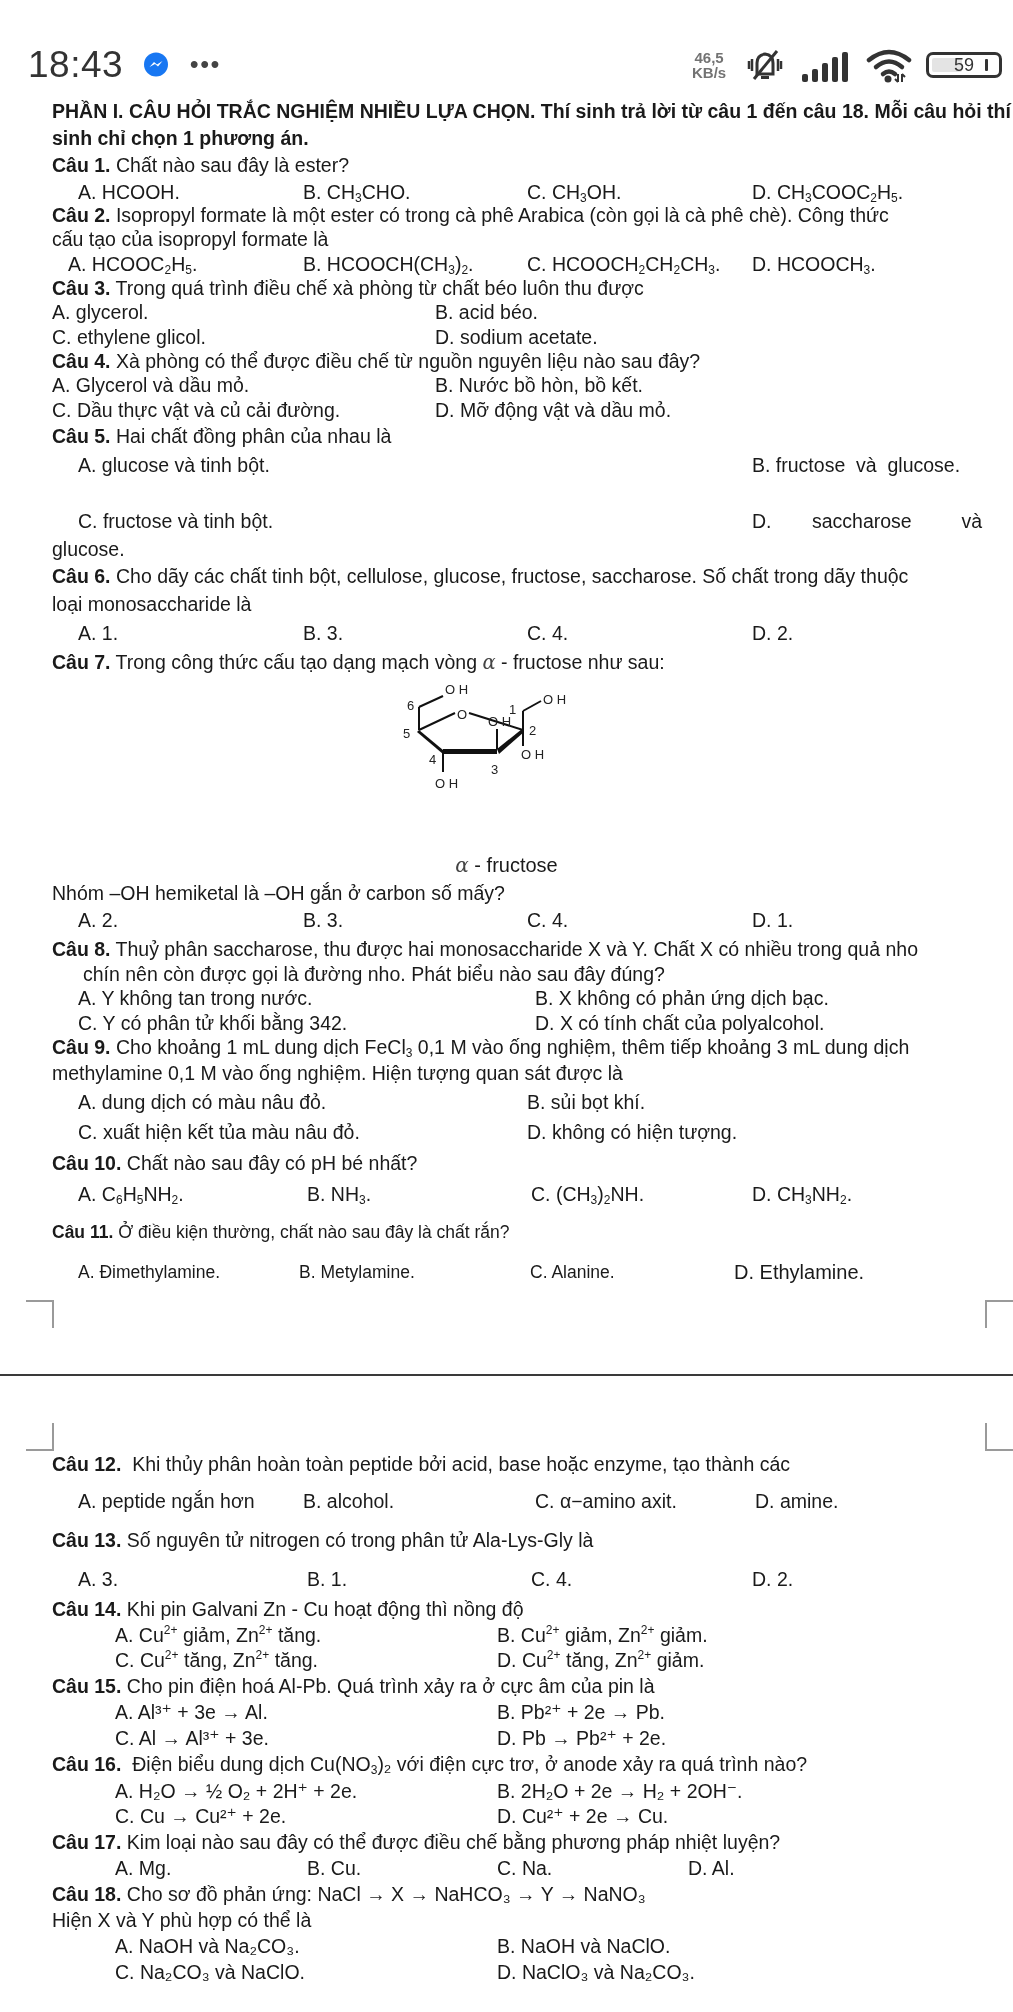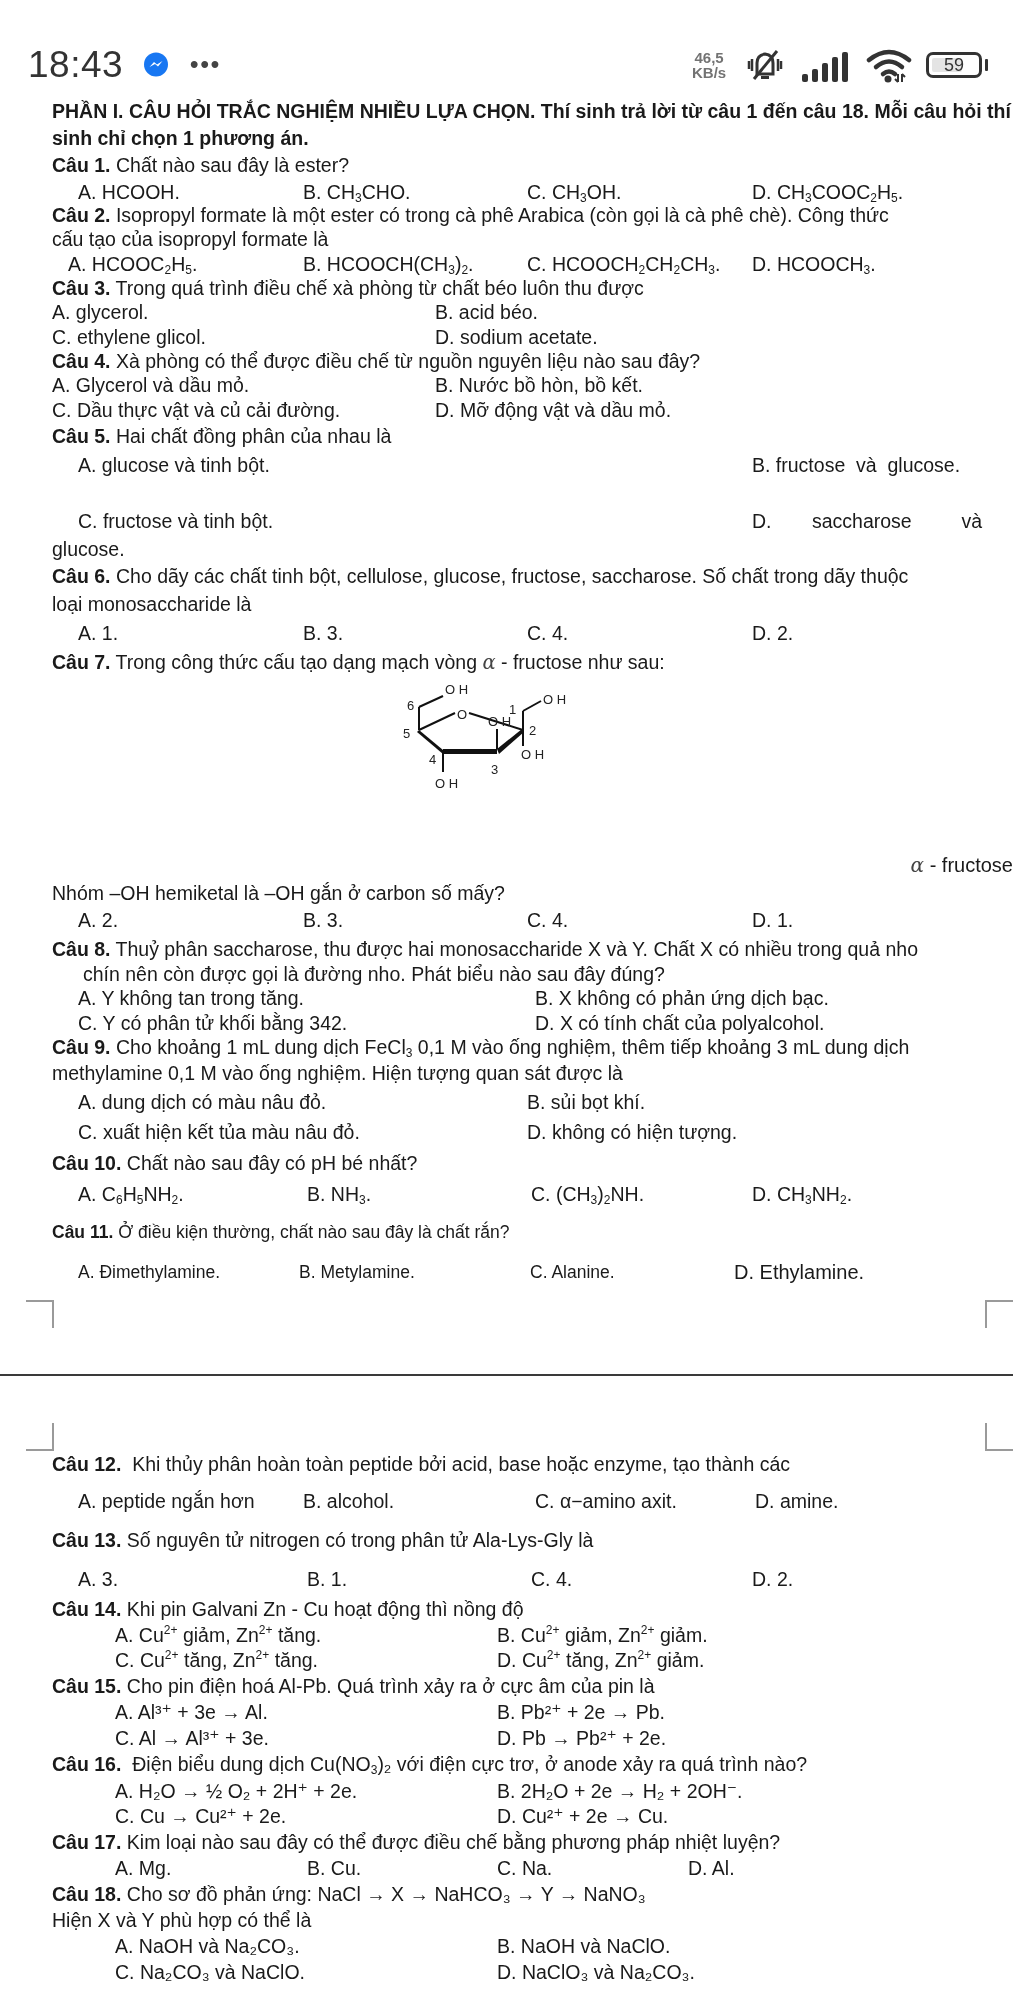--- a/index.html
+++ b/index.html
@@ -7,34 +7,34 @@
     width: 1013px; height: 2012px; position: relative; overflow: hidden;
     font-family: "Liberation Sans", "DejaVu Sans", sans-serif;
     color: #1a1a1a;
   }
   .statusbar { position: absolute; left: 0; top: 0; width: 1013px; height: 110px; }
   .sb-time { position: absolute; left: 28px; top: 44px; font-size: 37px; color: #333; letter-spacing: 0.5px; }
   .sb-messenger { position: absolute; left: 143px; top: 52px; width: 26px; height: 26px; }
   .sb-dots { position: absolute; left: 190px; top: 50px; font-size: 24px; color: #444; letter-spacing: 2px; font-weight: bold; }
   .sb-speed { position: absolute; left: 692px; top: 50px; font-size: 15px; font-weight: bold; color: #737373; line-height: 15px; text-align: center; }
   .sb-icon { position: absolute; }
-  .sb-battery { position: absolute; left: 926px; top: 52px; width: 56px; height: 26px; border: 3px solid #333; border-radius: 7px; box-sizing: border-box; }
+  .sb-battery { position: absolute; left: 926px; top: 52px; width: 76px; height: 26px; border: 3px solid #333; border-radius: 7px; box-sizing: border-box; }
   .sb-battery-fill { position: absolute; left: 3px; top: 3px; width: 30px; height: 14px; background: #e4e4e4; border-radius: 2px; }
   .sb-battery-text { position: absolute; left: 0; top: 0; width: 100%; text-align: center; font-size: 18px; line-height: 20px; color: #333; }
   .sb-battery-tip { position: absolute; left: 985px; top: 59px; width: 3px; height: 12px; background: #333; border-radius: 1px; }
 
   .doc { position: absolute; left: 0; top: 0; width: 1013px; }
   .line { position: absolute; font-size: 19.5px; line-height: 24px; white-space: nowrap; }
   .b { font-weight: bold; }
   sub { font-size: 12px; vertical-align: -3px; line-height: 0; }
   sup { font-size: 12px; vertical-align: 8px; line-height: 0; }
   .opt { position: absolute; font-size: 19.5px; line-height: 24px; white-space: nowrap; }
   .corner { position: absolute; border-color: #9a9a9a; border-style: solid; border-width: 0; }
   .pagebreak { position: absolute; left: 0; top: 1374px; width: 1013px; height: 2px; background: #3a3a3a; }
-  .center { text-align: right; }
+  .center { text-align: center; }
 </style>
 </head>
 <body>
 
 <div class="statusbar">
   <div class="sb-time">18:43</div>
   <svg class="sb-messenger" viewBox="0 0 26 26">
     <circle cx="13" cy="12.5" r="12" fill="#1877f2"></circle>
     <path d="M6 22 L7 17 L10 19 Z" fill="#1877f2"></path>
     <path d="M6.5 15 L11 10 L14 12.5 L19.5 9 L15 14.5 L12 12 Z" fill="#fff"></path>
@@ -185,21 +185,21 @@
   <div class="line" style="left:52px;top:881px">Nhóm –OH hemiketal là –OH gắn ở carbon số mấy?</div>
   <div class="opt" style="left:78px;top:908px"><span>A.</span> <span>2.</span></div>
   <div class="opt" style="left:303px;top:908px"><span>B.</span> <span>3.</span></div>
   <div class="opt" style="left:527px;top:908px"><span>C.</span> <span>4.</span></div>
   <div class="opt" style="left:752px;top:908px"><span>D.</span> <span>1.</span></div>
 
   <div class="line" style="left:52px;top:937px">
     <span class="b">Câu 8.</span><span> Thuỷ phân saccharose, thu được hai monosaccharide X và Y. Chất X có nhiều trong quả nho</span>
   </div>
   <div class="line" style="left:83px;top:962px">chín nên còn được gọi là đường nho. Phát biểu nào sau đây đúng?</div>
-  <div class="opt" style="left:78px;top:986px"><span>A.</span> <span>Y không tan trong tăng.</span></div>
+  <div class="opt" style="left:78px;top:986px"><span>A.</span> <span>Y không tan trong nước.</span></div>
   <div class="opt" style="left:535px;top:986px"><span>B.</span> <span>X không có phản ứng dịch bạc.</span></div>
   <div class="opt" style="left:78px;top:1011px"><span>C.</span> <span>Y có phân tử khối bằng 342.</span></div>
   <div class="opt" style="left:535px;top:1011px"><span>D.</span> <span>X có tính chất của polyalcohol.</span></div>
 
   <div class="line" style="left:52px;top:1035px">
     <span class="b">Câu 9.</span><span> Cho khoảng 1 mL dung dịch FeCl</span><sub>3</sub><span> 0,1 M vào ống nghiệm, thêm tiếp khoảng 3 mL dung dịch</span>
   </div>
   <div class="line" style="left:52px;top:1061px">methylamine 0,1 M vào ống nghiệm. Hiện tượng quan sát được là</div>
   <div class="opt" style="left:78px;top:1090px"><span>A.</span> <span>dung dịch có màu nâu đỏ.</span></div>
   <div class="opt" style="left:527px;top:1090px"><span>B.</span> <span>sủi bọt khí.</span></div>

